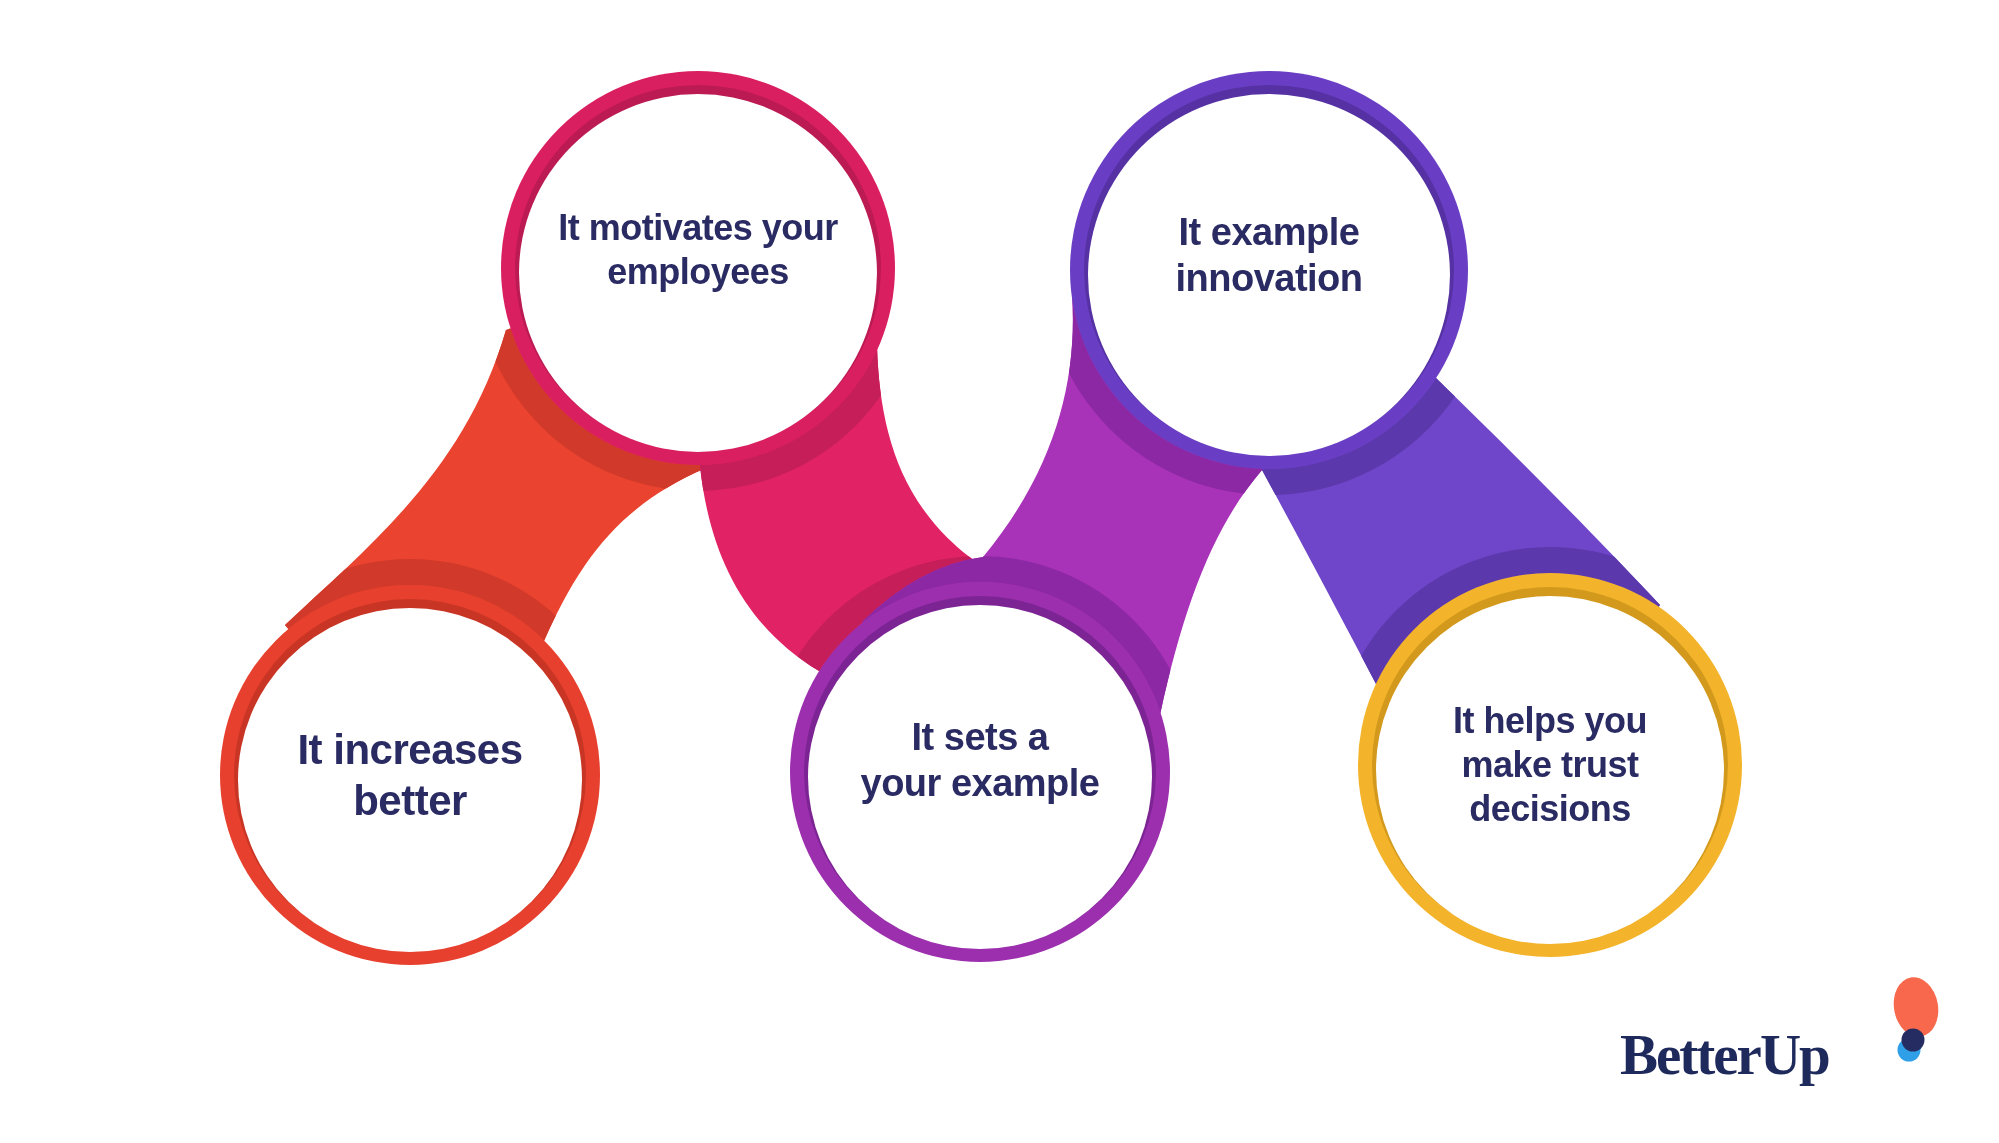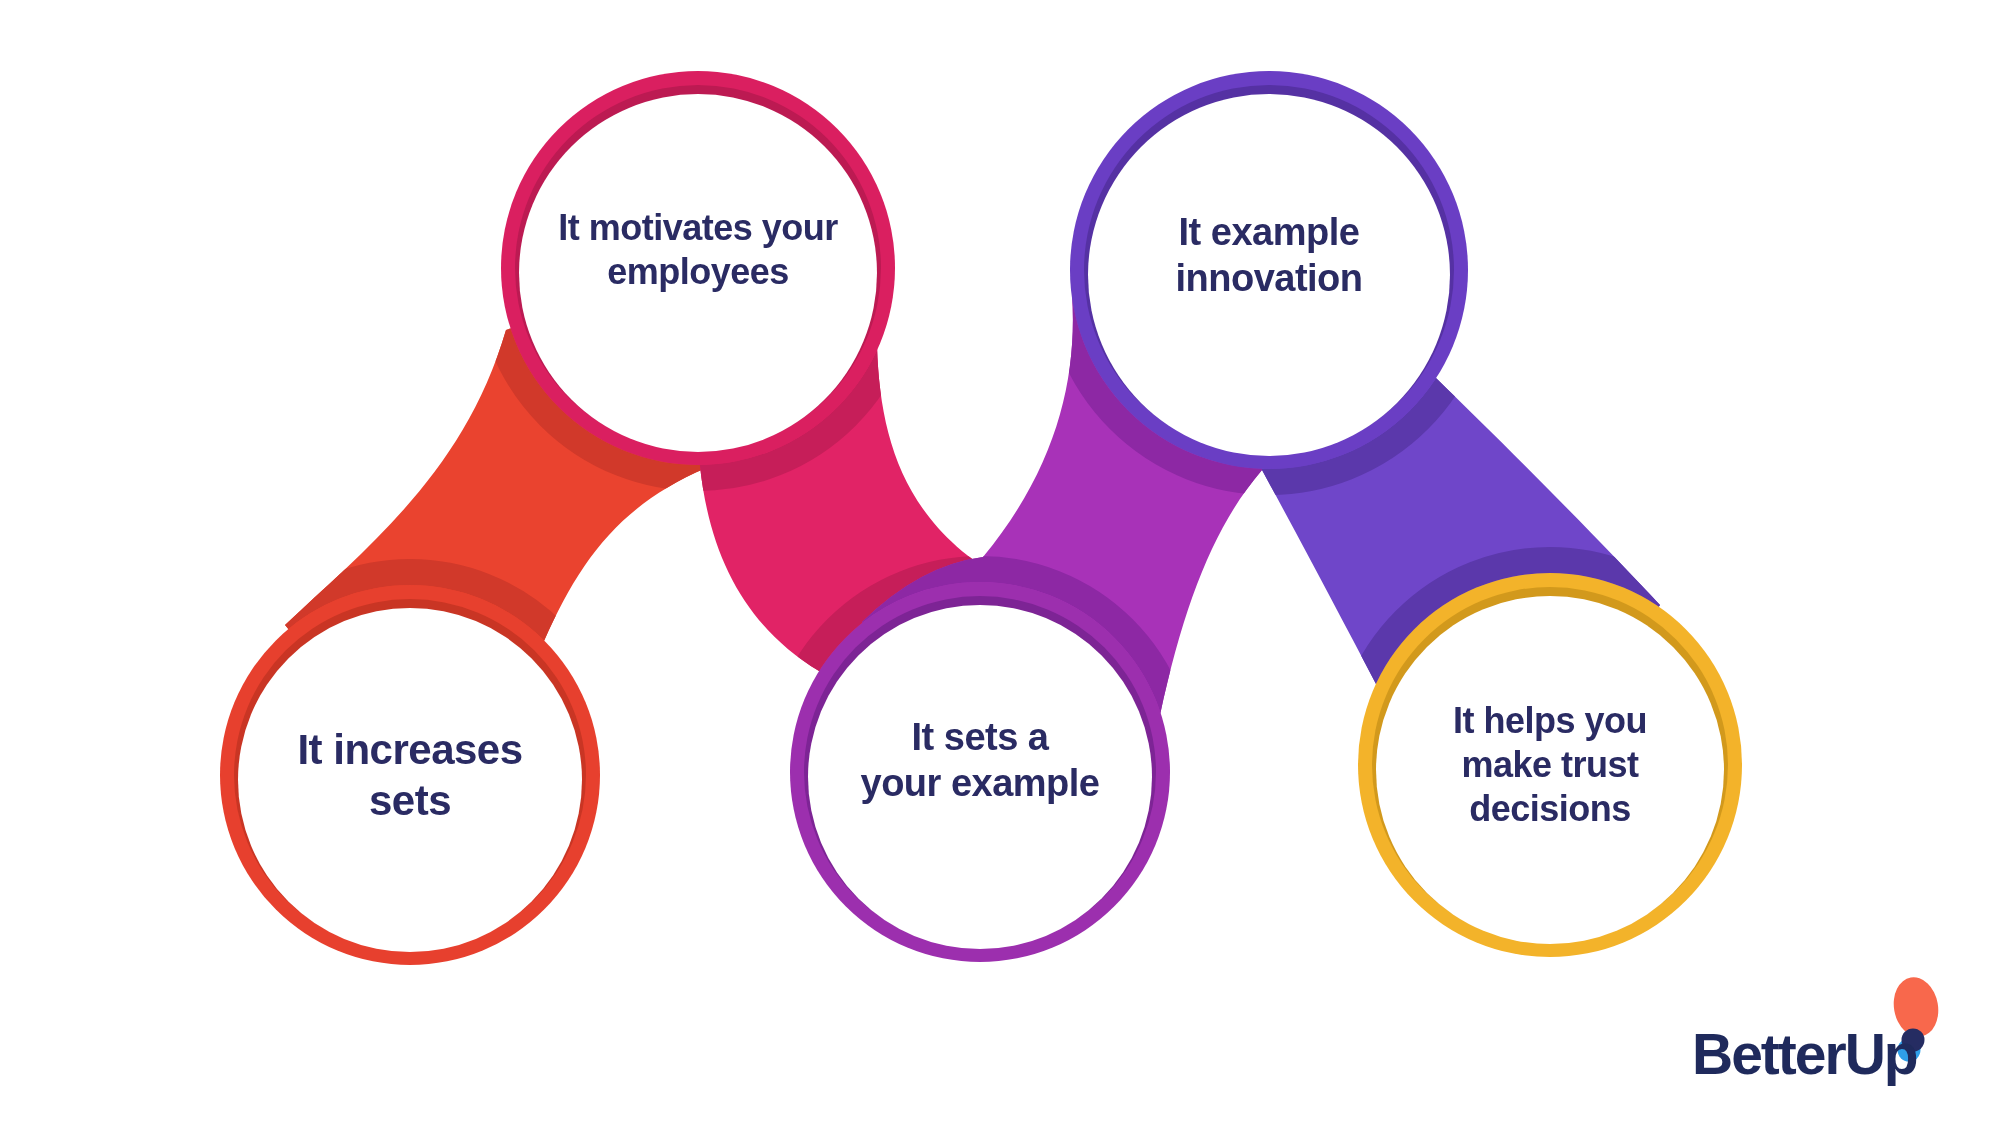--- a/index.html
+++ b/index.html
@@ -30,26 +30,27 @@
     line-height: 1.22;
     pointer-events: none;
   }
   .label-tl { left: 538px; top: 90px;  width: 320px; height: 320px; font-size: 36px; }
   .label-tr { left: 1109px; top: 95px; width: 320px; height: 320px; font-size: 38px; }
   .label-bl { left: 250px; top: 615px; width: 320px; height: 320px; font-size: 42px; }
   .label-bm { left: 820px; top: 600px; width: 320px; height: 320px; font-size: 38px; }
   .label-br { left: 1390px; top: 605px; width: 320px; height: 320px; font-size: 36px; }
   .logo-wordmark {
     position: absolute;
-    left: 1692px; top: 1026px;
+    left: 1620px; top: 1026px;
     font-size: 57px;
     font-weight: bold;
     letter-spacing: -2px;
     line-height: 1;
     color: var(--logo-navy, #1F2A5C);
+    font-family: Liberation Serif, serif;
   }
 </style>
 </head>
 <body>
 
 <div class="canvas">
 
   <svg class="diagram-svg" viewBox="0 0 1999 1143">
     <defs>
       <clipPath id="clip-band-red">
@@ -125,21 +126,21 @@
       <circle cx="1909" cy="1050" r="11.5" style="fill: var(--logo-dot-blue);"></circle>
       <circle cx="1913" cy="1040" r="11.5" style="fill: var(--logo-dot-navy);"></circle>
     </g>
   </svg>
 
   <div class="bubble-label label-tl">It motivates your
 employees</div>
   <div class="bubble-label label-tr">It example
 innovation</div>
   <div class="bubble-label label-bl">It increases
-sets</div>
+better</div>
   <div class="bubble-label label-bm">It sets a
 your example</div>
   <div class="bubble-label label-br">It helps you
 make trust
 decisions</div>
 
   <div class="logo-wordmark">BetterUp</div>
 
 </div>
 

